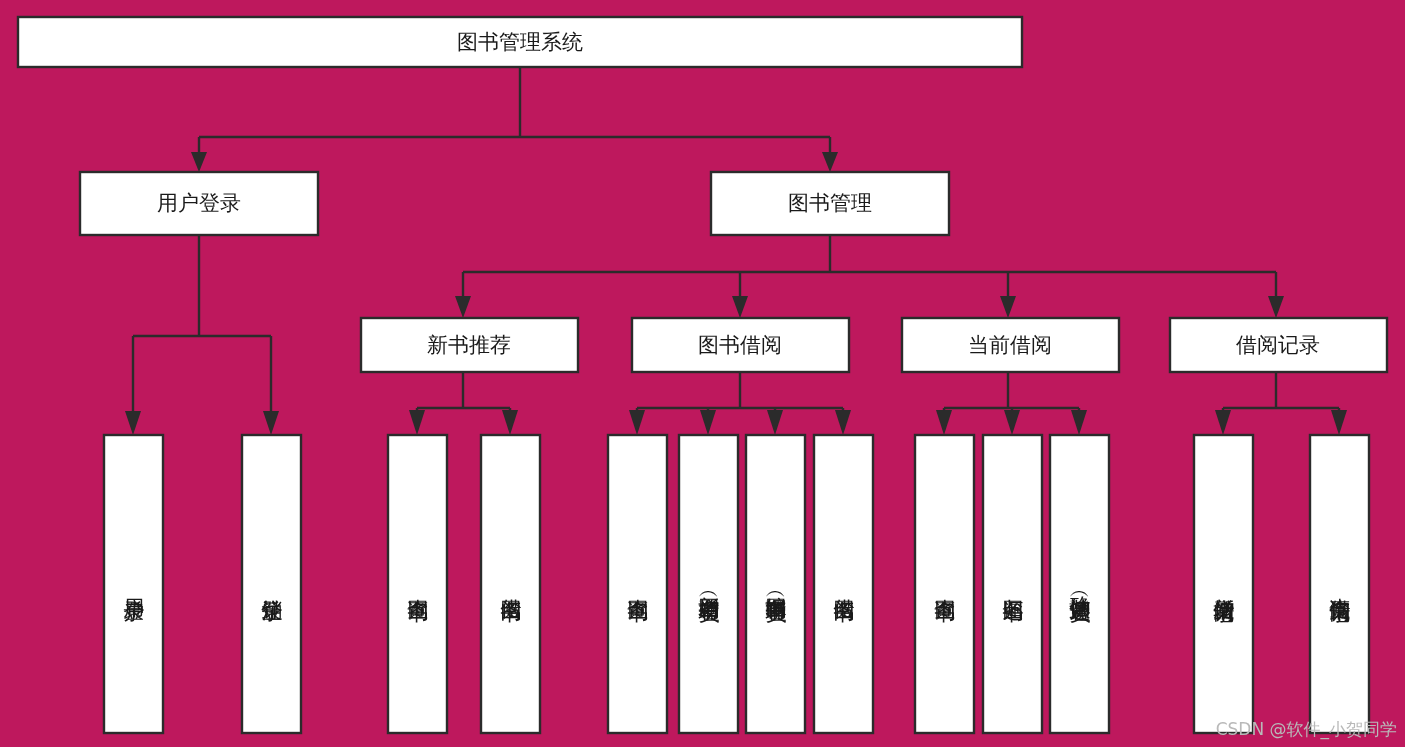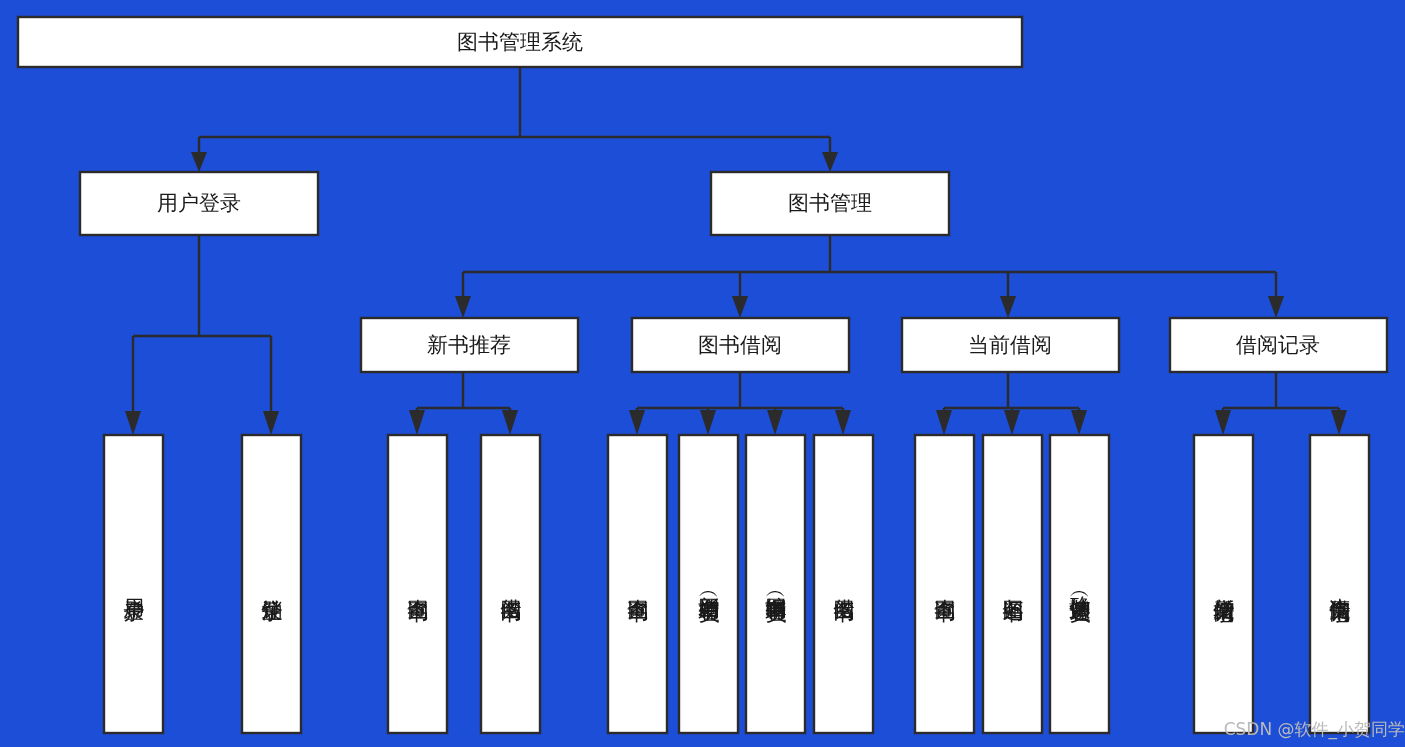--- a/index.html
+++ b/index.html
@@ -7,21 +7,21 @@
     padding: 0;
     background: #ffffff;
   }
   body {
     font-family: "DejaVu Sans", "Liberation Sans", sans-serif;
   }
   #diagram-root {
     position: relative;
     width: 1405px;
     height: 747px;
-    background: #1d4ed8;
+    background: #be185d;
     overflow: hidden;
   }
   svg#tree-svg {
     position: absolute;
     left: 0;
     top: 0;
     width: 1405px;
     height: 747px;
   }
   .node-box {
@@ -49,21 +49,21 @@
     font-size: 21px;
   }
   .label-v {
     font-size: 21px;
     writing-mode: vertical-rl;
     text-orientation: upright;
     letter-spacing: 1px;
   }
   .watermark {
     position: absolute;
-    right: 0;
+    right: 8px;
     bottom: 6px;
     font-family: "DejaVu Sans", "Liberation Sans", sans-serif;
     font-size: 17px;
     color: #b9b9b9;
     white-space: nowrap;
     pointer-events: none;
   }
 </style>
 </head>
 <body>

